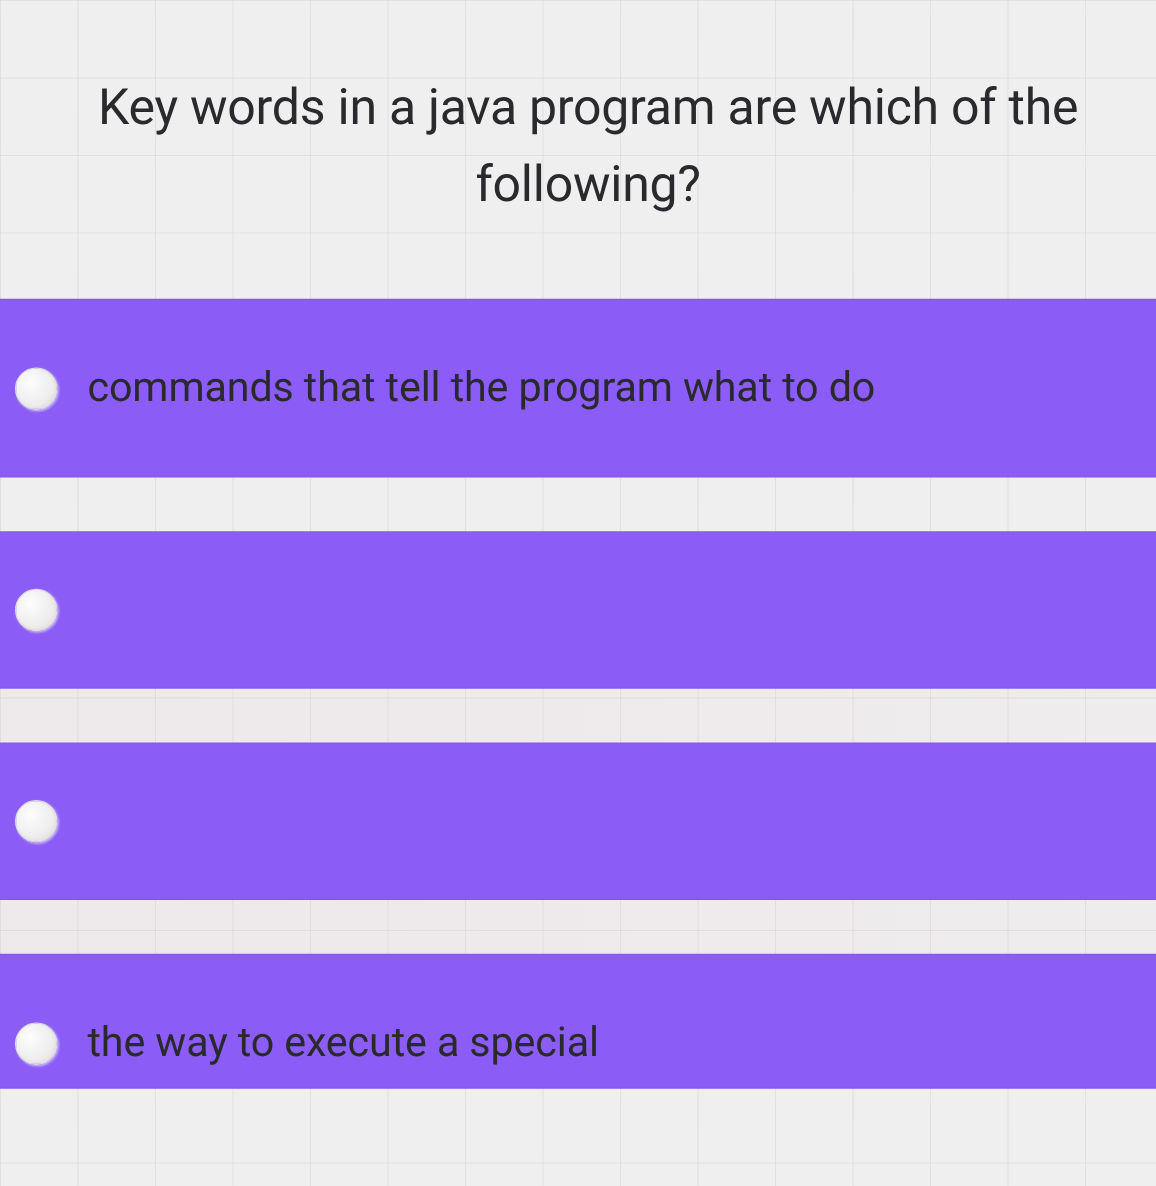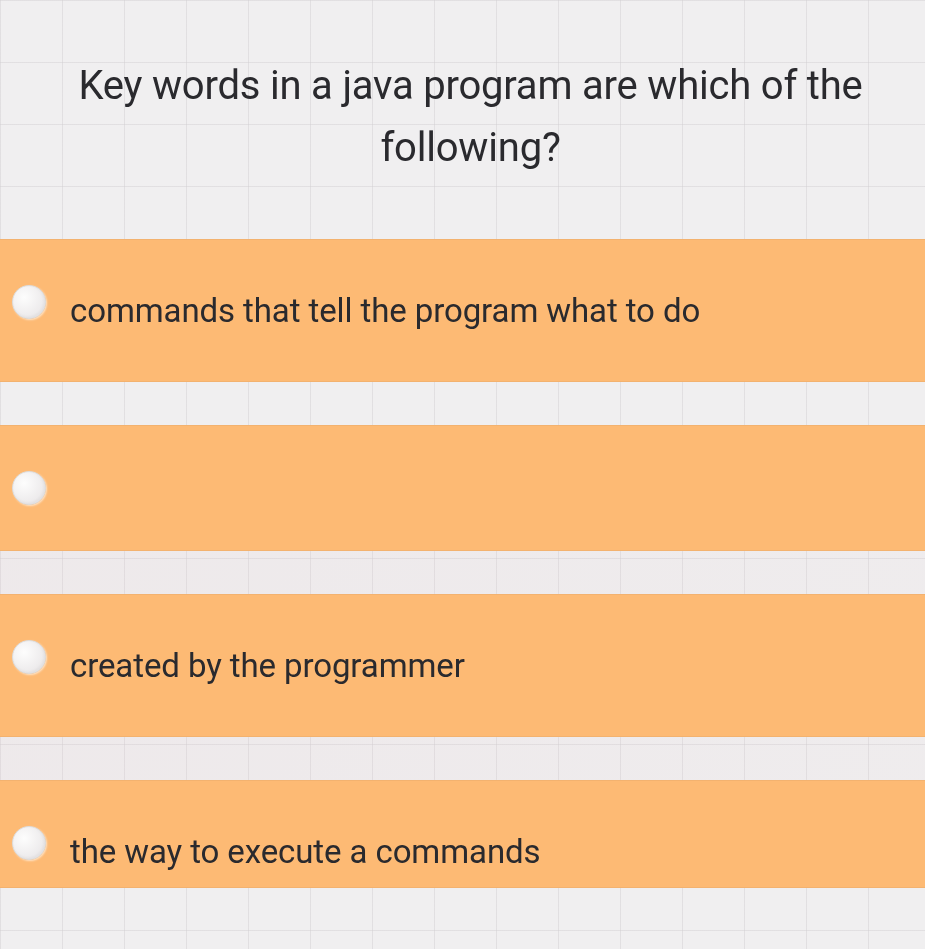--- a/index.html
+++ b/index.html
@@ -24,24 +24,24 @@
       text-align: center;
     }
     .question-text {
       font-size: 40px;
       font-weight: 400;
       color: #2a2a2e;
       line-height: 1.55;
       letter-spacing: -0.2px;
     }
     .option {
-      background-color: #fdba74;
+      background-color: #8b5cf6;
       padding: 45px 30px 45px 12px;
       display: flex;
-      align-items: flex-start;
+      align-items: center;
       gap: 24px;
       border-top: 1px solid rgba(0,0,0,0.04);
       border-bottom: 1px solid rgba(0,0,0,0.04);
     }
     .gap {
       height: 43px;
     }
     .gap.tinted {
       background: linear-gradient(to right, rgba(225,200,205,0.15), rgba(225,200,205,0.08));
     }
@@ -80,21 +80,20 @@
 <div class="gap"></div>
 
 <div class="option">
   <div class="radio"></div>
 </div>
 
 <div class="gap tinted"></div>
 
 <div class="option">
   <div class="radio"></div>
-  <div class="option-text">created by the programmer</div>
 </div>
 
 <div class="gap tinted"></div>
 
 <div class="option option-last">
   <div class="radio"></div>
-  <div class="option-text">the way to execute a commands</div>
+  <div class="option-text">the way to execute a special</div>
 </div>
 
 </body></html>

